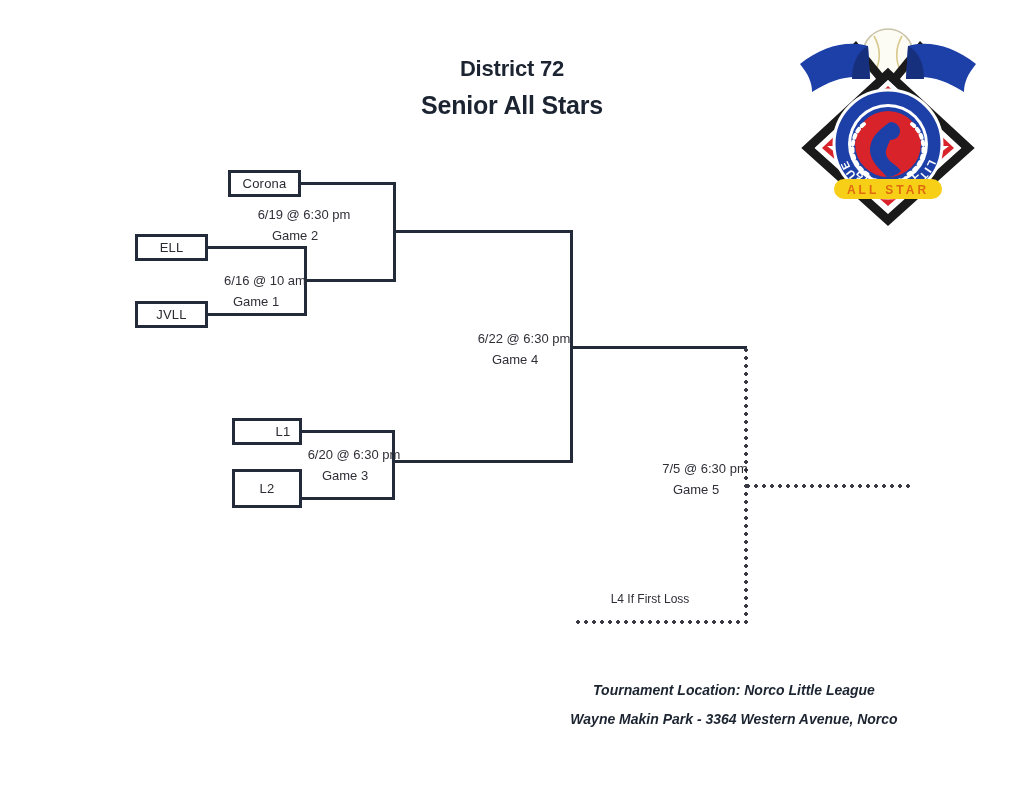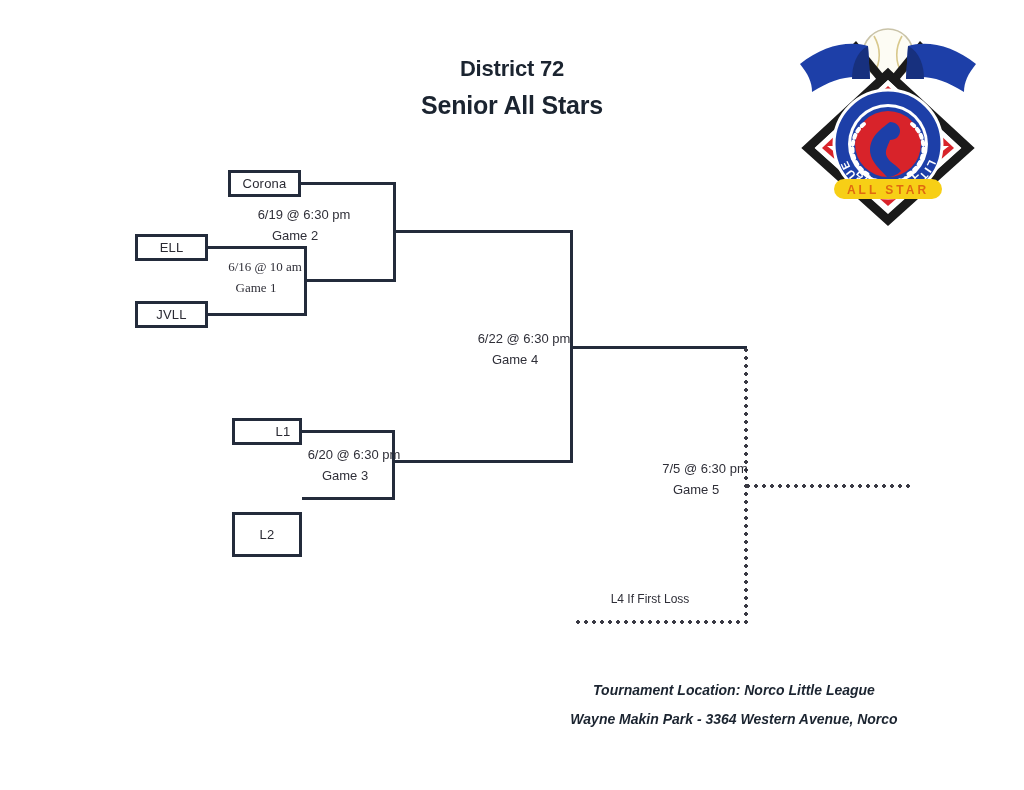--- a/index.html
+++ b/index.html
@@ -197,21 +197,21 @@
   </div>
 
   <div class="team-box" style="left:135px; top:301px; width:73px; height:27px;">
     <span>JVLL</span>
   </div>
 
   <div class="team-box" style="left:232px; top:418px; width:70px; height:27px;padding-left:32px;">
     <span>L1</span>
   </div>
 
-  <div class="team-box" style="left:232px; top:512px; width:70px; height:45px;">
+  <div class="team-box" style="left:232px; top:469px; width:70px; height:39px;">
     <span>L2</span>
   </div>
 
   <div class="ln ln-h" style="left:208px; top:246px; width:99px;"></div>
   <div class="ln ln-h" style="left:208px; top:313px; width:99px;"></div>
   <div class="ln ln-v" style="left:304px; top:246px; height:70px;"></div>
   <div class="ln ln-h" style="left:304px; top:279px; width:92px;"></div>
 
   <div class="ln ln-h" style="left:301px; top:182px; width:95px;"></div>
   <div class="ln ln-v" style="left:393px; top:182px; height:100px;"></div>
@@ -227,21 +227,21 @@
 
   <div class="dotln dot-v" style="left:744px; top:346px; height:278px;"></div>
   <div class="dotln dot-h" style="left:574px; top:620px; width:173px;"></div>
   <div class="dotln dot-h" style="left:744px; top:484px; width:168px;"></div>
 
   <div class="game-label" style="left:215px; top:204px; width:160px;">
     <span class="gl-date">6/19 @ 6:30 pm</span>
     <span class="gl-name">Game 2</span>
   </div>
 
-  <div class="game-label" style="left:176px; top:256px; width:160px;font-family:Liberation Serif, serif;">
+  <div class="game-label" style="left:176px; top:270px; width:160px;">
     <span class="gl-date">6/16 @ 10 am</span>
     <span class="gl-name">Game 1</span>
   </div>
 
   <div class="game-label" style="left:435px; top:328px; width:160px;">
     <span class="gl-date">6/22 @ 6:30 pm</span>
     <span class="gl-name">Game 4</span>
   </div>
 
   <div class="game-label" style="left:265px; top:444px; width:160px;">

